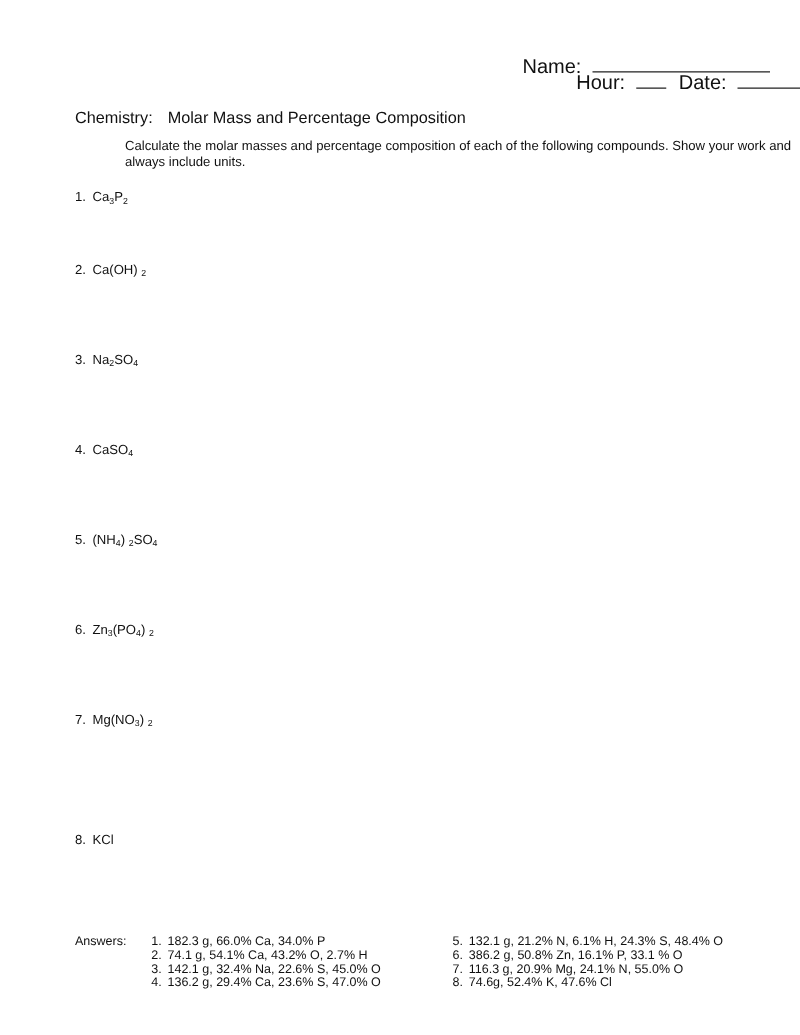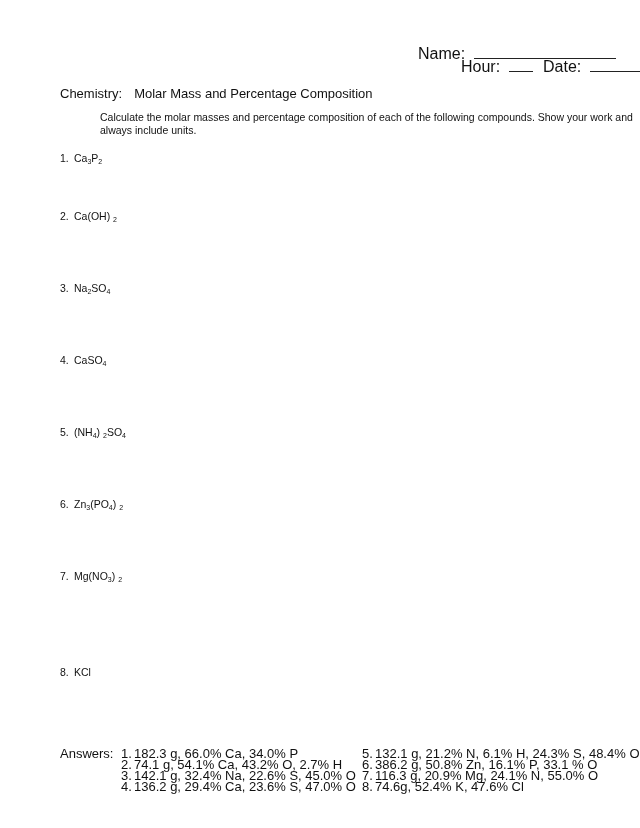--- a/index.html
+++ b/index.html
@@ -9,21 +9,21 @@
   }
   .abs { position: absolute; }
   .hdr { font-size: 16px; line-height: 13px; white-space: nowrap; }
   .blank { display: inline-block; border-bottom: 1px solid #222; height: 10px; vertical-align: baseline; }
   .title { font-size: 13px; }
   .title .it { margin-left: 12px; }
   .instr { font-size: 10.5px; line-height: 13px; width: 545px; margin-left: 40px; }
   .q { font-size: 10.5px; white-space: nowrap; }
   .q .num { display: inline-block; width: 14px; }
   sub { font-size: 7px; vertical-align: -2px; line-height: 0; }
-  .ans { font-size: 13px; line-height: 11px; white-space: nowrap; }
+  .ans { font-size: 10px; line-height: 11px; white-space: nowrap; }
   .ans .n { display: inline-block; width: 13px; }
 </style>
 </head>
 <body>
 
 <div class="abs hdr" style="left:418px; top:47px;">
   <span>Name:</span>
   <span class="blank" style="width:142px; margin-left:4px;"></span>
 </div>
 <div class="abs hdr" style="left:426px; top:60px;padding-left:35px;">

